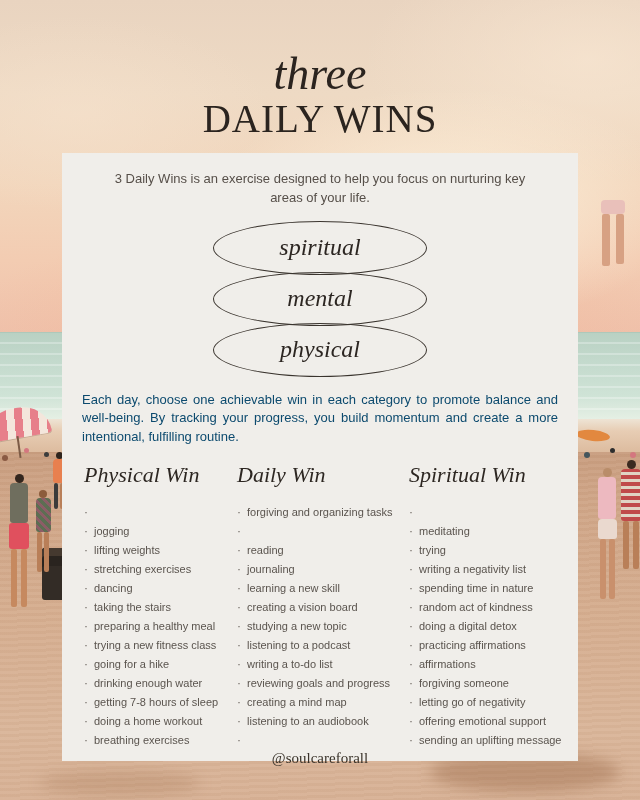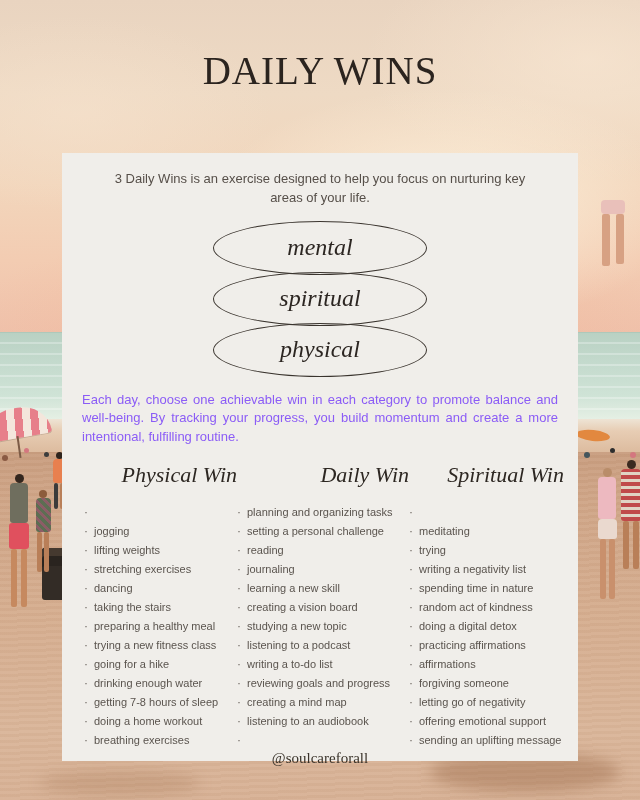--- a/index.html
+++ b/index.html
@@ -63,23 +63,23 @@
   .card { position:absolute; left:62px; top:153px; width:516px; height:608px;
     background:#f0eeea; display:flex; flex-direction:column; }
   .intro { margin:17px 44px 0; text-align:center; font-size:13px; line-height:1.45; color:#564f49; }
 
   .venn { margin-top:13px; display:flex; flex-direction:column; align-items:center; }
   .ellipse { width:214px; height:54px; border:1px solid #3a342e; border-radius:50%;
     display:flex; align-items:center; justify-content:center; background:transparent; }
   .ellipse + .ellipse { margin-top:-3px; }
   .ellipse span { font-family:"Liberation Serif", serif; font-style:italic; font-size:24px; color:#2c2username:#2c2username; color:#2c2622; }
 
-  .desc { margin:14px 20px 0; text-align:justify; font-size:13px; line-height:1.42; color:#8b5cf6; }
-
-  .columns { margin:16px 14px 0 22px; display:grid; grid-template-columns:153px 172px 1fr;text-align:right; }
+  .desc { margin:14px 20px 0; text-align:justify; font-size:13px; line-height:1.42; color:#0c4a6e; }
+
+  .columns { margin:16px 14px 0 22px; display:grid; grid-template-columns:153px 172px 1fr; }
   .col-title { font-family:"Liberation Serif", serif; font-style:italic; font-size:22px; color:#2d2722; margin-bottom:15px; }
   .win-list { list-style:none; }
   .win-list li { display:flex; align-items:baseline; font-size:11px; line-height:19px; color:#5a544e; white-space:nowrap; }
   .bullet { margin-right:6px; color:#6b655e; font-size:12px; }
 
   .handle { margin-top:auto; margin-bottom:10px; text-align:center;
     font-family:"Liberation Serif", serif; font-size:15px; color:#393229; }
 </style>
 </head>
 <body>
@@ -149,32 +149,33 @@
       <div class="leg" style="width:6px;height:48px;background:#b97f58;"></div>
       <div class="leg" style="width:6px;height:48px;background:#b97f58;"></div>
     </div>
   </div>
   <div class="dot" style="left:584px;top:452px;width:6px;height:6px;background:#44555c;"></div>
   <div class="dot" style="left:610px;top:448px;width:5px;height:5px;background:#2e2e2e;"></div>
   <div class="dot" style="left:630px;top:452px;width:6px;height:6px;background:#d4777f;"></div>
 </div>
 
 <div class="title-block">
+  <div class="title-script">three</div>
   <div class="title-caps">DAILY WINS</div>
 </div>
 
 <div class="card">
   <div class="intro">3 Daily Wins is an exercise designed to help you focus on nurturing key areas of your life.</div>
 
   <div class="venn">
     <div class="ellipse">
+      <span>spiritual</span>
+    </div>
+    <div class="ellipse">
       <span>mental</span>
-    </div>
-    <div class="ellipse">
-      <span>spiritual</span>
     </div>
     <div class="ellipse">
       <span>physical</span>
     </div>
   </div>
 
   <div class="desc">Each day, choose one achievable win in each category to promote balance and well-being. By tracking your progress, you build momentum and create a more intentional, fulfilling routine.</div>
 
   <div class="columns">
       <div>
@@ -231,25 +232,24 @@
             <span class="bullet">·</span>
             <span>breathing exercises</span>
           </li>
         </ul>
       </div>
       <div>
         <div class="col-title">Daily Win</div>
         <ul class="win-list">
           <li>
             <span class="bullet">·</span>
-            <span>planning and organizing tasks</span>
-          </li>
-          <li>
-            <span class="bullet">·</span>
-            <span>setting a personal challenge</span>
+            <span>forgiving and organizing tasks</span>
+          </li>
+          <li>
+            <span class="bullet">·</span>
           </li>
           <li>
             <span class="bullet">·</span>
             <span>reading</span>
           </li>
           <li>
             <span class="bullet">·</span>
             <span>journaling</span>
           </li>
           <li>

